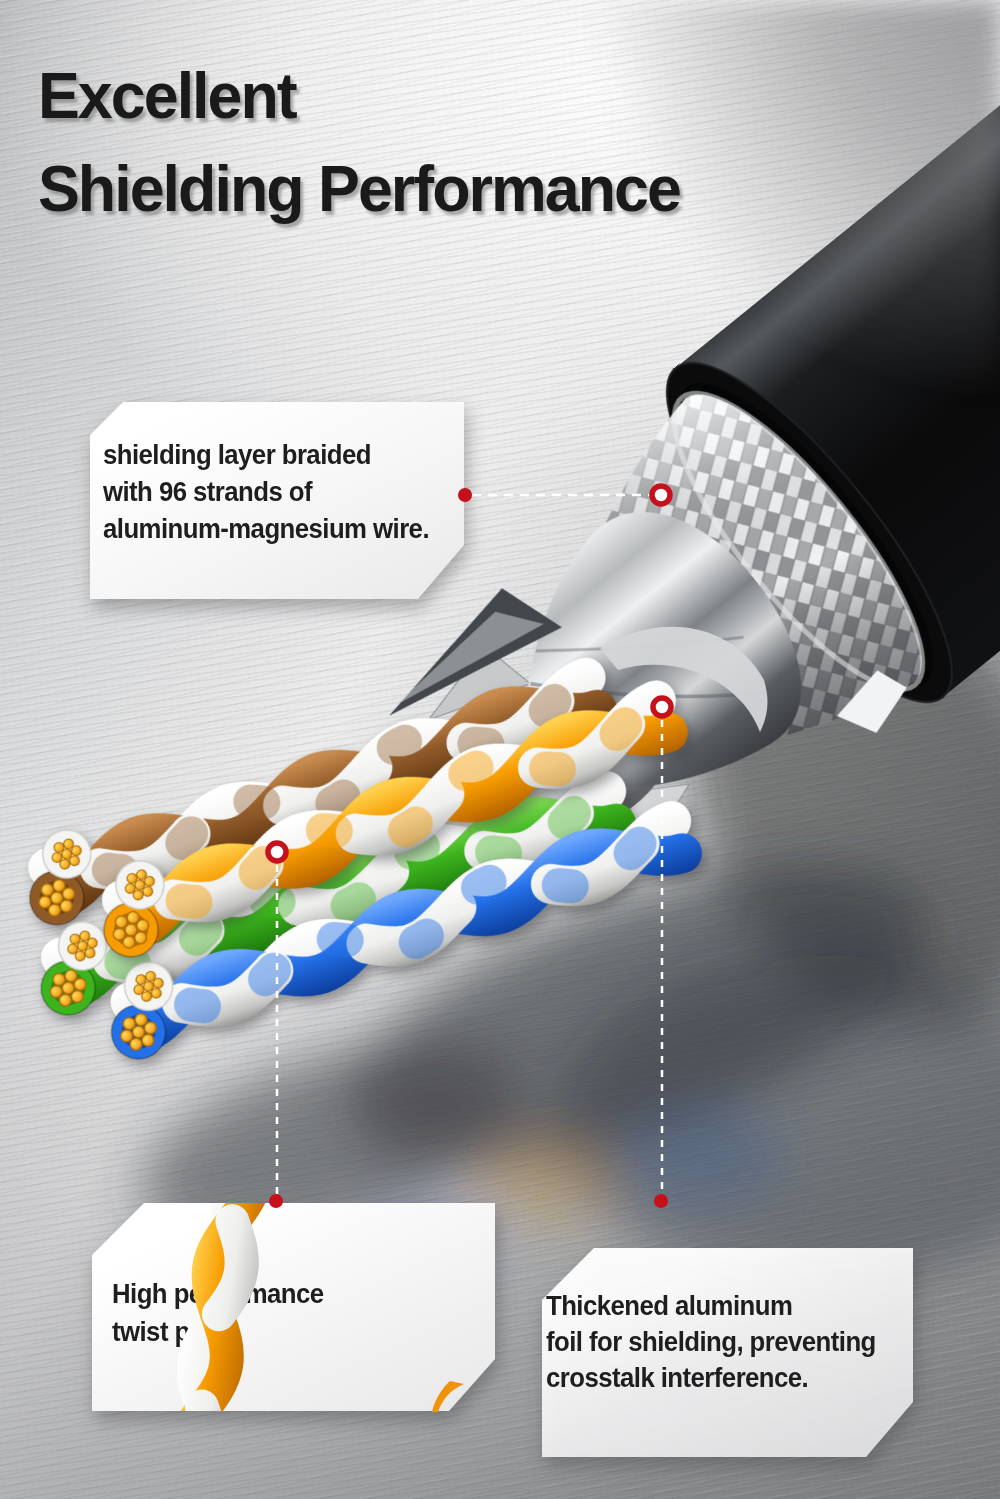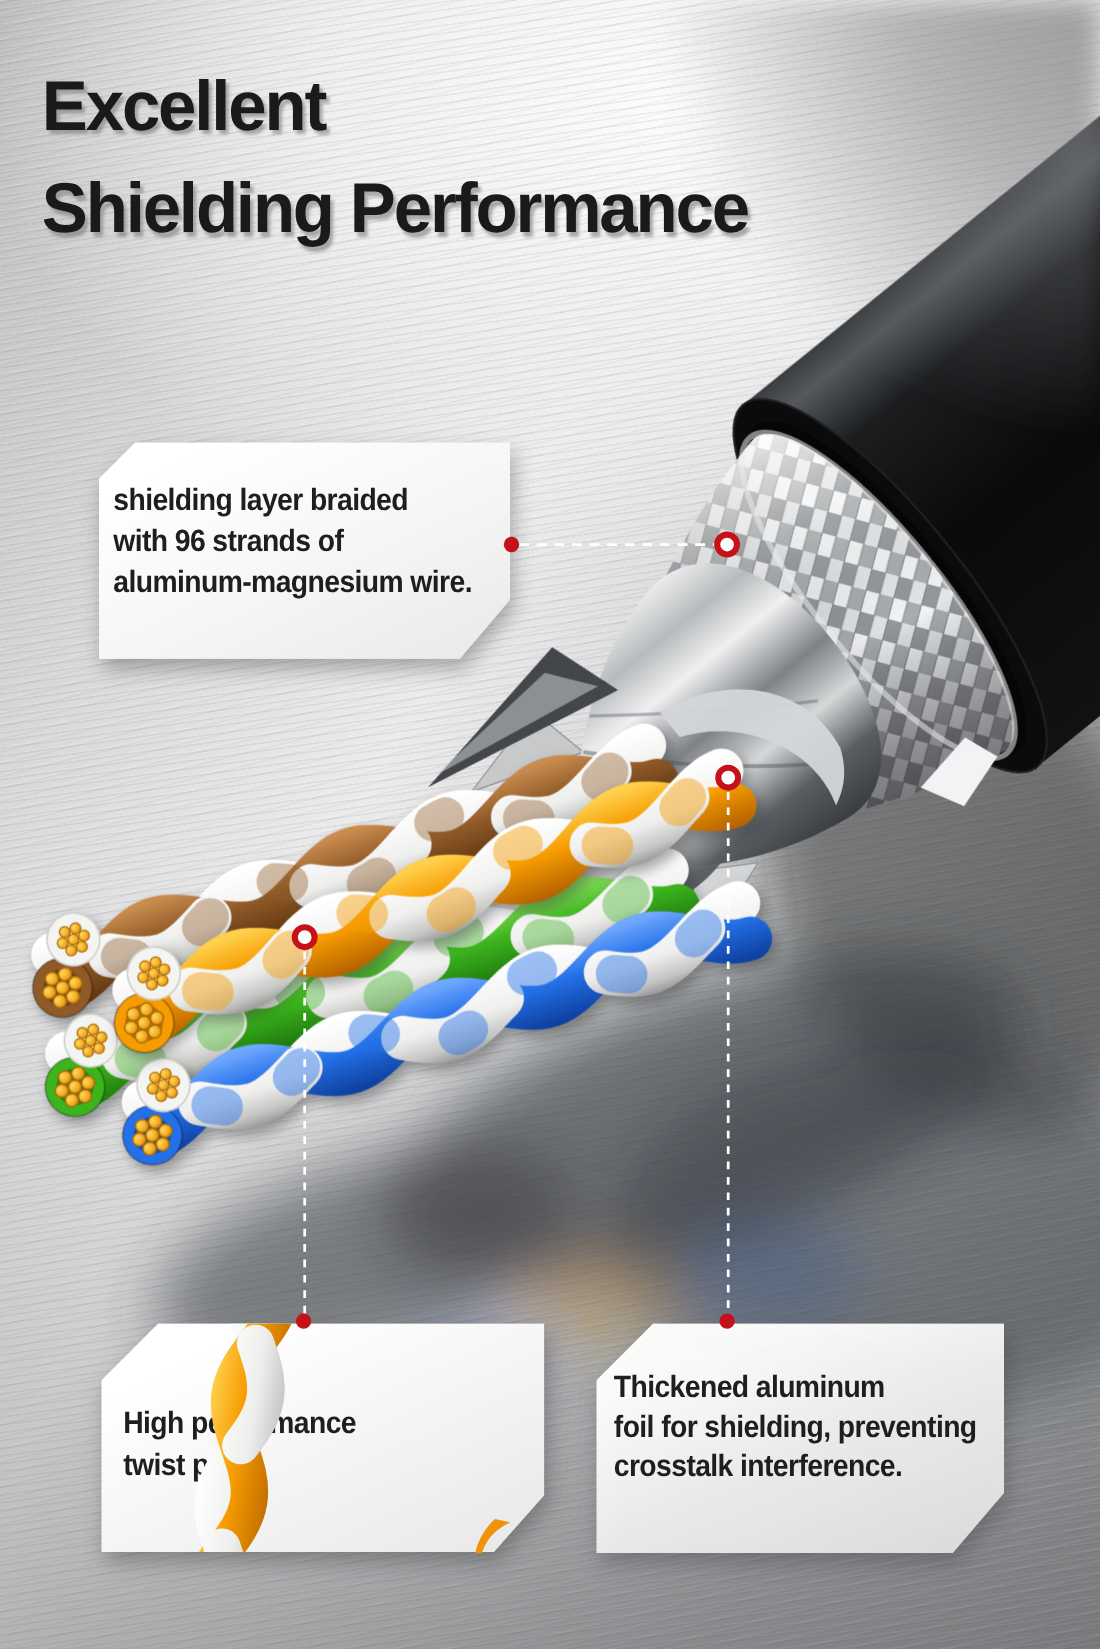--- a/index.html
+++ b/index.html
@@ -24,21 +24,21 @@
   .box-inner{width:100%;height:100%;box-sizing:border-box;position:relative;overflow:hidden;}
   #box-braid{left:90px;top:402px;width:374px;height:197px;}
   #box-braid .box-inner{clip-path:polygon(33px 0,100% 0,100% calc(100% - 54px),calc(100% - 46px) 100%,0 100%,0 33px);
     background:linear-gradient(155deg,#ffffff 14%,#f6f6f6 55%,#e9e9ea 100%);padding:34px 3px 0 13px;}
   #box-twist{left:92px;top:1203px;width:403px;height:208px;}
   #box-twist .box-inner{clip-path:polygon(52px 0,100% 0,100% calc(100% - 52px),calc(100% - 46px) 100%,0 100%,0 52px);
     background:linear-gradient(155deg,#ffffff 18%,#f3f3f4 60%,#e8e8e9 100%);padding:72px 0 0 20px;}
   #box-foil{left:542px;top:1203px;width:371px;height:209px;}
   #box-foil .box-inner{clip-path:polygon(52px 0,100% 0,100% calc(100% - 55px),calc(100% - 47px) 100%,0 100%,0 52px);
     background:linear-gradient(160deg,rgba(255,255,255,.96) 20%,rgba(245,245,246,.90) 60%,rgba(236,236,238,.86) 100%);
-    padding:40px 0 0 16px;}
+    padding:40px 0 0 4px;margin-top:45px;}
   .box-line{display:block;font-size:28px;font-weight:bold;line-height:37px;letter-spacing:-.6px;
     white-space:nowrap;transform:scaleX(.92);transform-origin:left top;}
   #box-twist .box-line{line-height:38px;}
   #box-foil .box-line{line-height:36px;}
   .twist-art{position:absolute;right:-6px;top:0;}
   
   .strand{fill:none;stroke-width:40;stroke-linecap:round;}
   .strand-thin{fill:none;stroke-width:34;stroke-linecap:round;}
   .pair{filter:drop-shadow(2px 7px 6px rgba(45,45,50,.42));}
   .leader{stroke:#ffffff;stroke-width:2.5;fill:none;}

